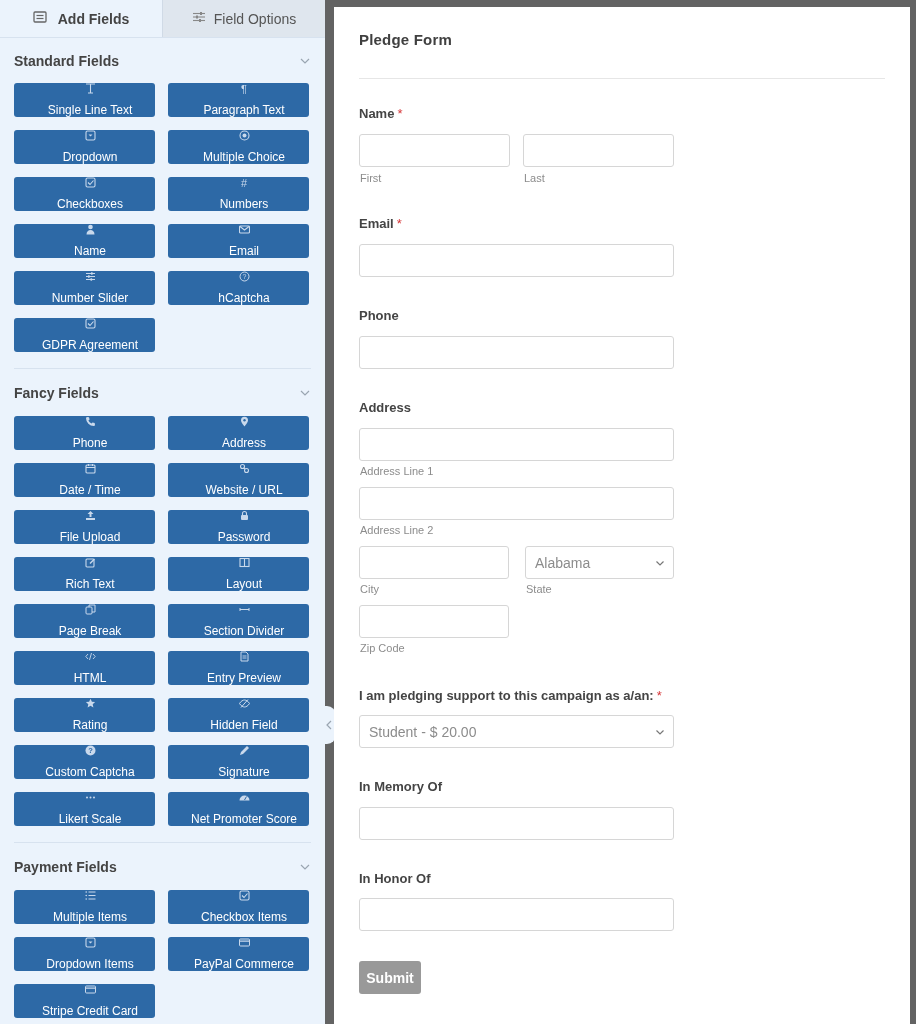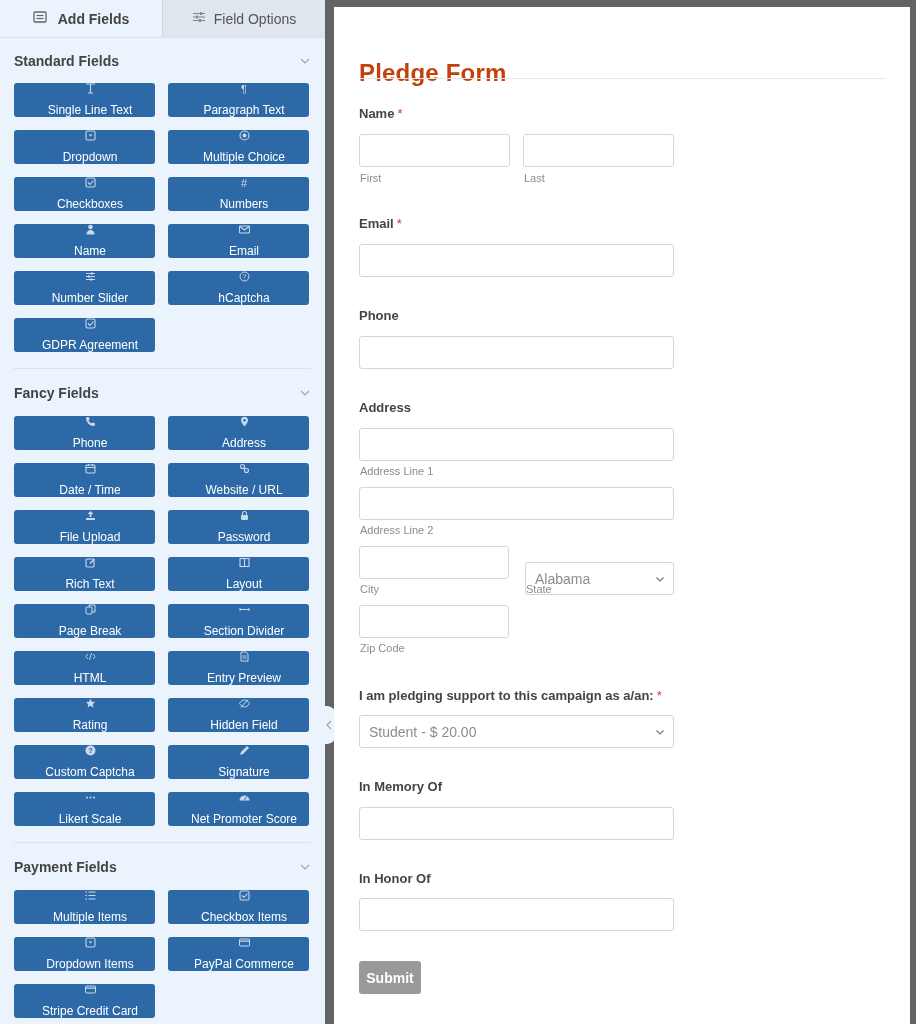--- a/index.html
+++ b/index.html
@@ -23,21 +23,21 @@
   .fbtn .ic { width: 11px; height: 11px; display: inline-flex; align-items: center; justify-content: center; color: #c9d9ec; font-size: 11px; flex-shrink: 0; }
   .fbtn .ic svg { width: 11px; height: 11px; }
   .divider { height: 1px; background: #d7e2ef; margin: 16px 0 0 0; }
 
   
   .collapse-tab { position: absolute; left: 322px; top: 706px; width: 14px; height: 38px; background: #ebf3fc; border-radius: 0 9px 9px 0; display: flex; align-items: center; justify-content: center; color: #9aa5b1; cursor: pointer; }
   .collapse-tab svg { width: 8px; height: 10px; }
 
   
   .preview { position: absolute; left: 334px; top: 7px; width: 576px; height: 1017px; background: #fff; }
-  .form-title { position: absolute; left: 25px; top: 24px; font-size: 24px; font-weight: bold; color: #c2410c; letter-spacing: 0.2px; margin-top: 28px; }
+  .form-title { position: absolute; left: 25px; top: 24px; font-size: 15px; font-weight: bold; color: #404040; letter-spacing: 0.2px; }
   .title-rule { position: absolute; left: 25px; top: 71px; width: 526px; height: 1px; background: #e6e6e6; }
   .f-label { position: absolute; left: 25px; font-size: 13px; font-weight: bold; color: #444; }
   .req { color: #d63638; margin-left: 3px; font-weight: normal; }
   .inp { position: absolute; height: 33px; border: 1px solid #d6d6d6; border-radius: 3px; background: #fff; }
   .sub { position: absolute; font-size: 11px; color: #8c8c8c; }
   .sel { position: absolute; height: 33px; border: 1px solid #d6d6d6; border-radius: 3px; background: #fff; display: flex; align-items: center; justify-content: space-between; padding: 0 8px 0 9px; font-size: 14px; color: #8c8c8c; cursor: pointer; }
   .sel svg { width: 10px; height: 10px; color: #777; }
   .submit { position: absolute; left: 25px; top: 954px; width: 62px; height: 33px; background: #999; border-radius: 3px; color: #fff; font-size: 14px; font-weight: bold; display: flex; align-items: center; justify-content: center; cursor: pointer; }
 </style>
 </head>
@@ -423,21 +423,21 @@
 
   <div class="f-label" style="top:301px;">Phone</div>
   <div class="inp" style="left:25px; top:329px; width:315px;"></div>
 
   <div class="f-label" style="top:393px;">Address</div>
   <div class="inp" style="left:25px; top:421px; width:315px;"></div>
   <div class="sub" style="left:26px; top:458px;">Address Line 1</div>
   <div class="inp" style="left:25px; top:480px; width:315px;"></div>
   <div class="sub" style="left:26px; top:517px;">Address Line 2</div>
   <div class="inp" style="left:25px; top:539px; width:150px;"></div>
-  <div class="sel" style="left:191px; top:555px; width:149px;text-align:right;">
+  <div class="sel" style="left:191px; top:539px; width:149px;text-align:right;">
       <span>Alabama</span>
       <svg viewBox="0 0 10 10">
         <polyline points="1.5,3.5 5,7 8.5,3.5" fill="none" stroke="currentColor" stroke-width="1.2"></polyline>
       </svg>
     </div>
   <div class="sub" style="left:26px; top:576px;">City</div>
   <div class="sub" style="left:192px; top:576px;">State</div>
   <div class="inp" style="left:25px; top:598px; width:150px;"></div>
   <div class="sub" style="left:26px; top:635px;">Zip Code</div>
 

